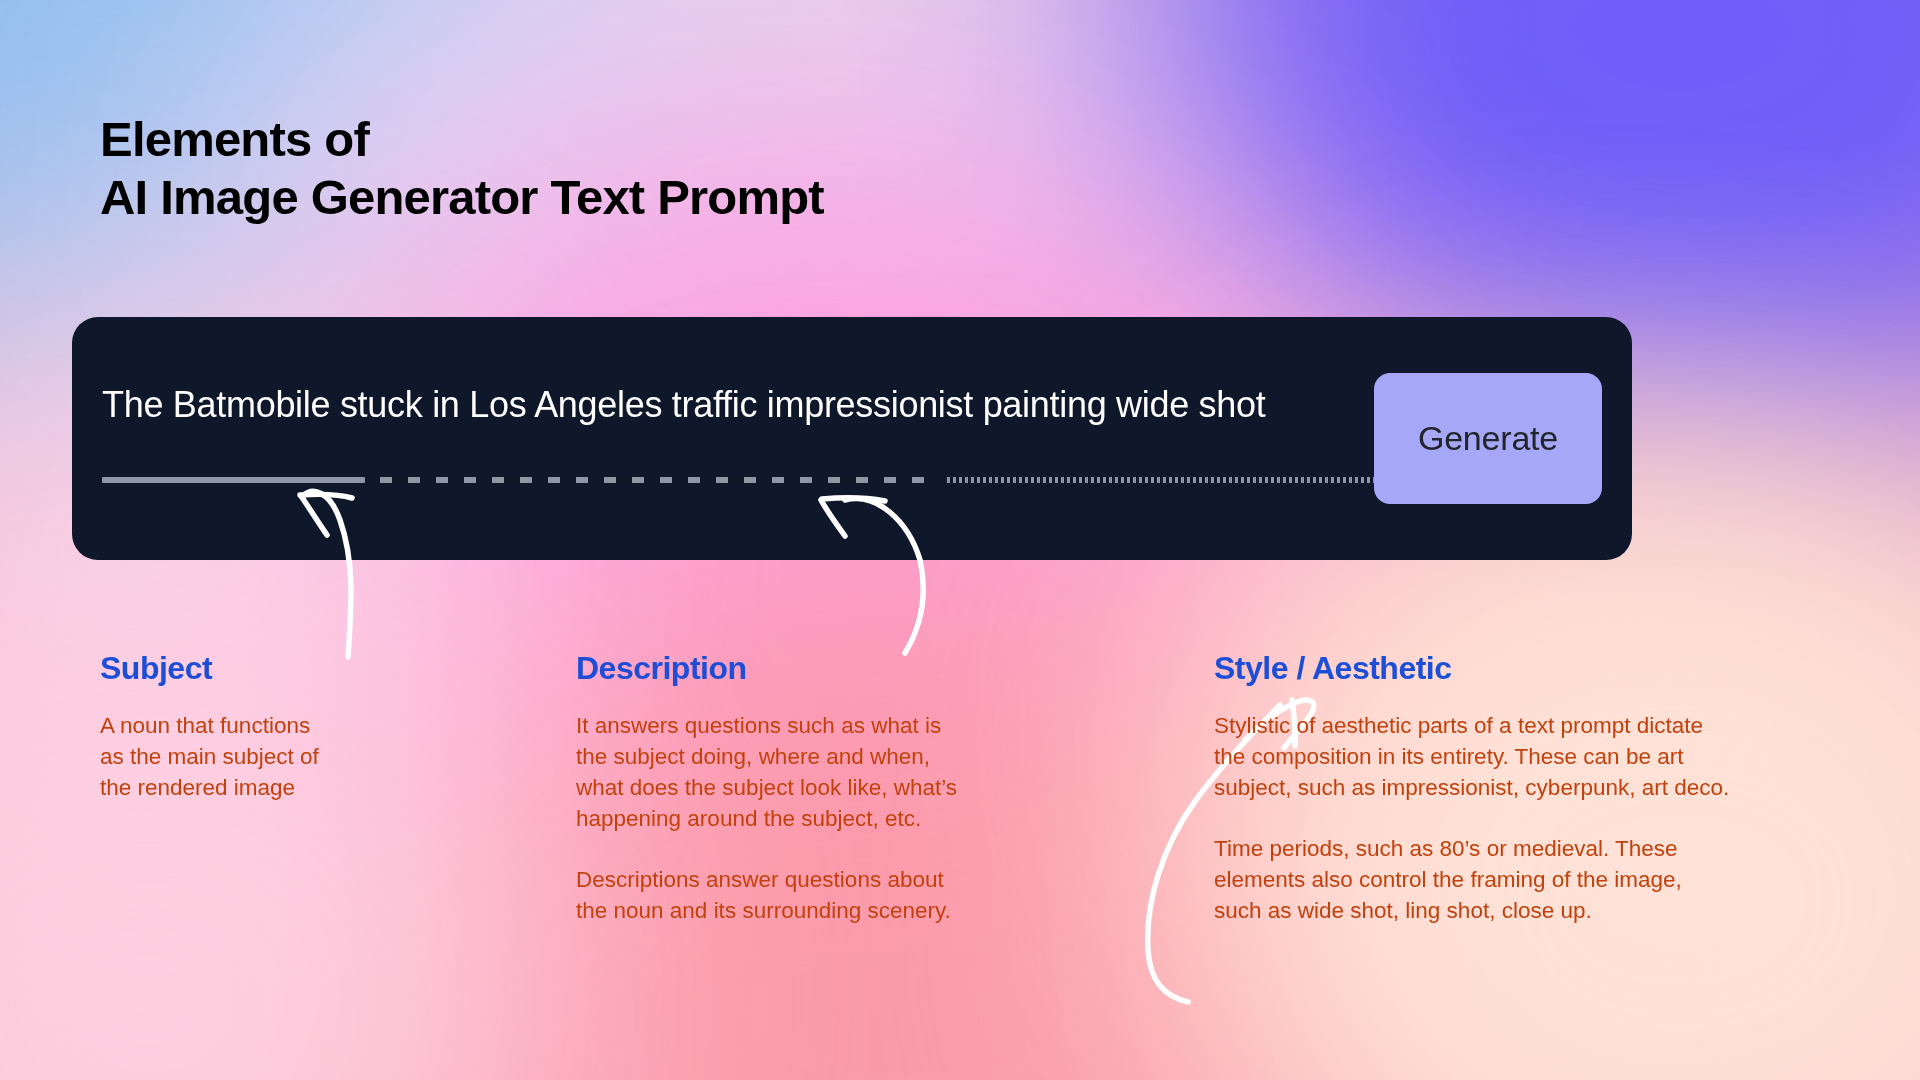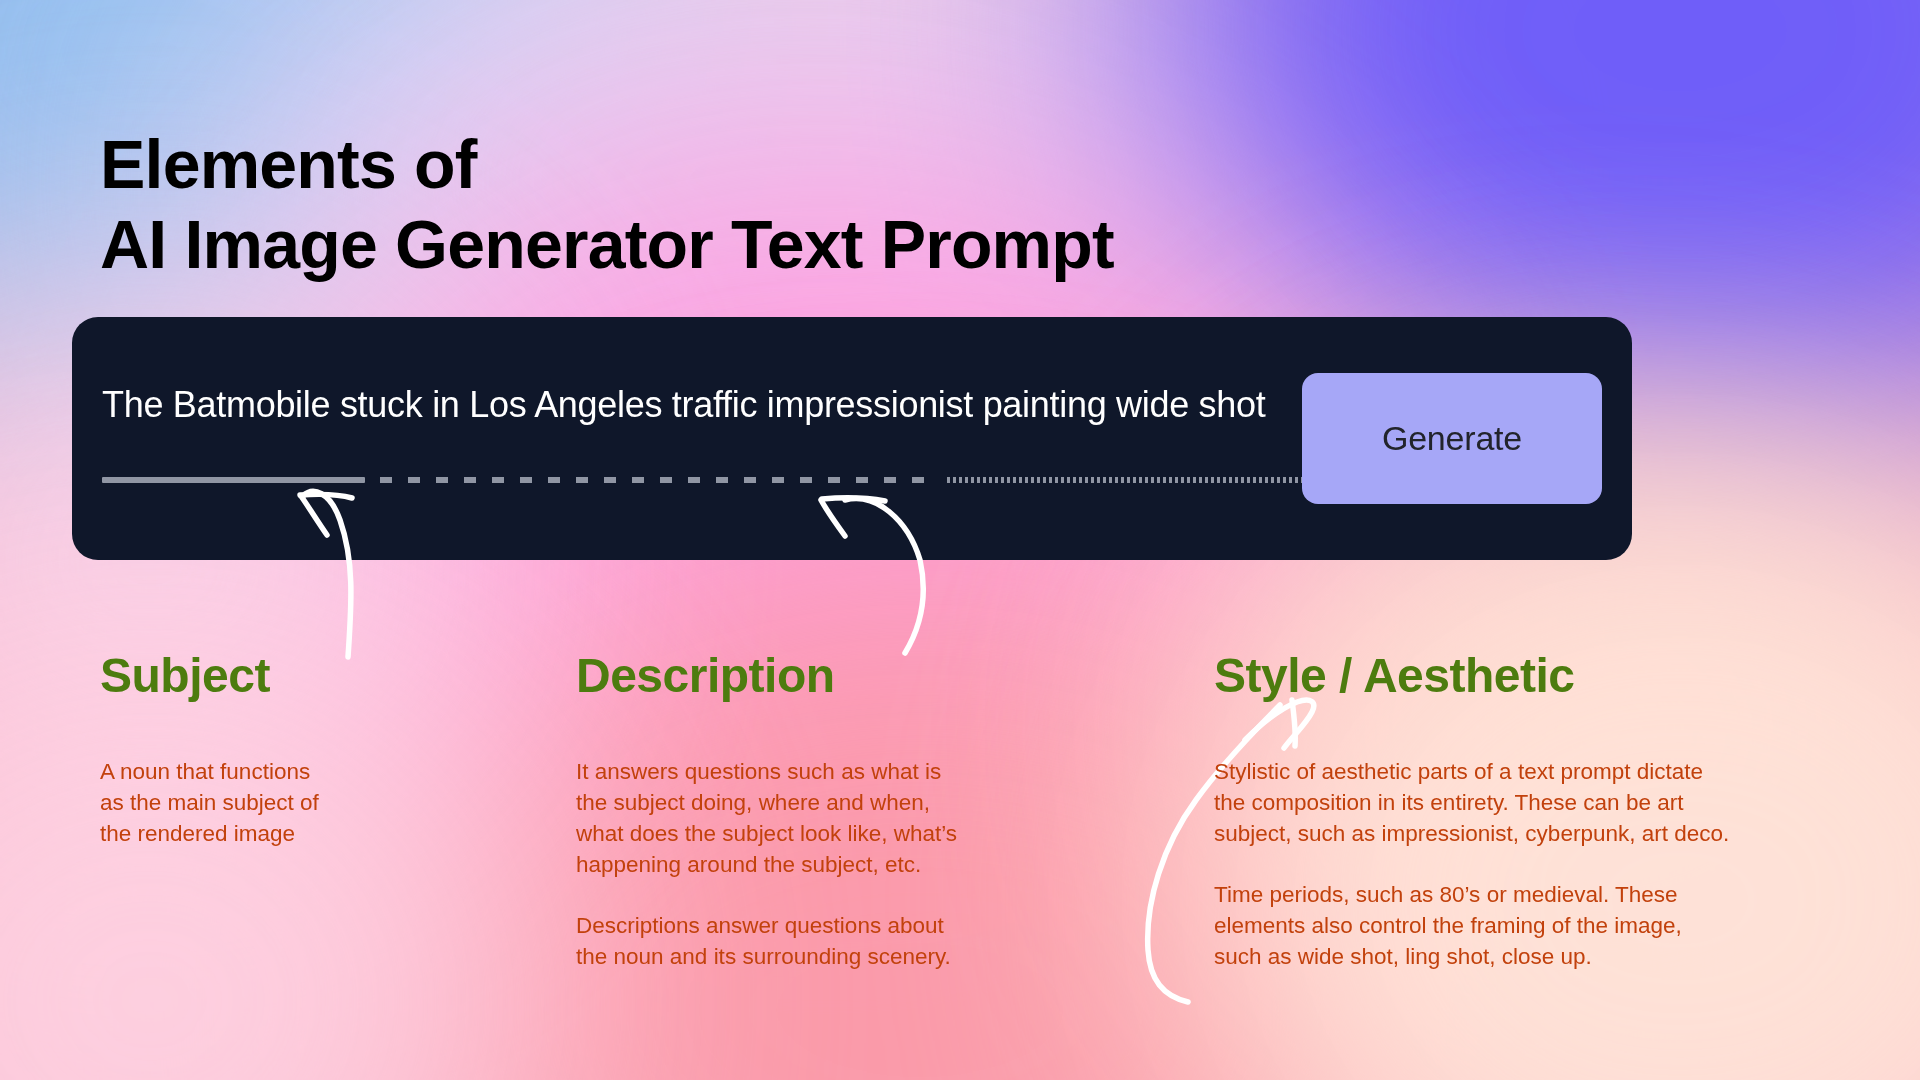--- a/index.html
+++ b/index.html
@@ -84,21 +84,21 @@
   
   #content {
     position: absolute;
     inset: 0;
   }
 
   #page-title {
     position: absolute;
     left: 100px;
     top: 78px;
-    font-size: 68px;
+    font-size: 49px;
     font-weight: 700;
     line-height: 1.18;
     letter-spacing: -0.8px;
     color: #000000;
     white-space: pre-line;
   }
 
   
   #prompt-bar {
     position: absolute;
@@ -156,21 +156,21 @@
       to right,
       #9096a4 0px, #9096a4 3px,
       transparent 3px, transparent 6px
     );
   }
 
   #generate-button {
     position: absolute;
     right: 30px;
     top: 56px;
-    width: 300px;
+    width: 228px;
     height: 131px;
     background: #a6a7f7;
     border: none;
     border-radius: 16px;
     color: #22242b;
     font-family: "Liberation Sans", sans-serif;
     font-size: 34px;
     letter-spacing: -0.2px;
     cursor: pointer;
     padding: 0;
@@ -185,25 +185,25 @@
 
   
   .column {
     position: absolute;
   }
   #col-subject   { left: 100px;  top: 652px; width: 330px; }
   #col-description { left: 576px; top: 652px; width: 500px; }
   #col-style     { left: 1214px; top: 652px; width: 625px; }
 
   .col-heading {
-    font-size: 48px;
+    font-size: 32px;
     font-weight: 700;
-    color: #4d7c0f;
+    color: #1d4ed8;
     letter-spacing: -0.5px;
-    margin: 0 0 56px 0;
+    margin: 0 0 26px 0;
     line-height: 1;
   }
   .col-para {
     font-size: 22.5px;
     line-height: 1.38;
     color: #c2410c;
     margin: 0 0 30px 0;
     white-space: pre-line;
   }
   .col-para:last-child { margin-bottom: 0; }

